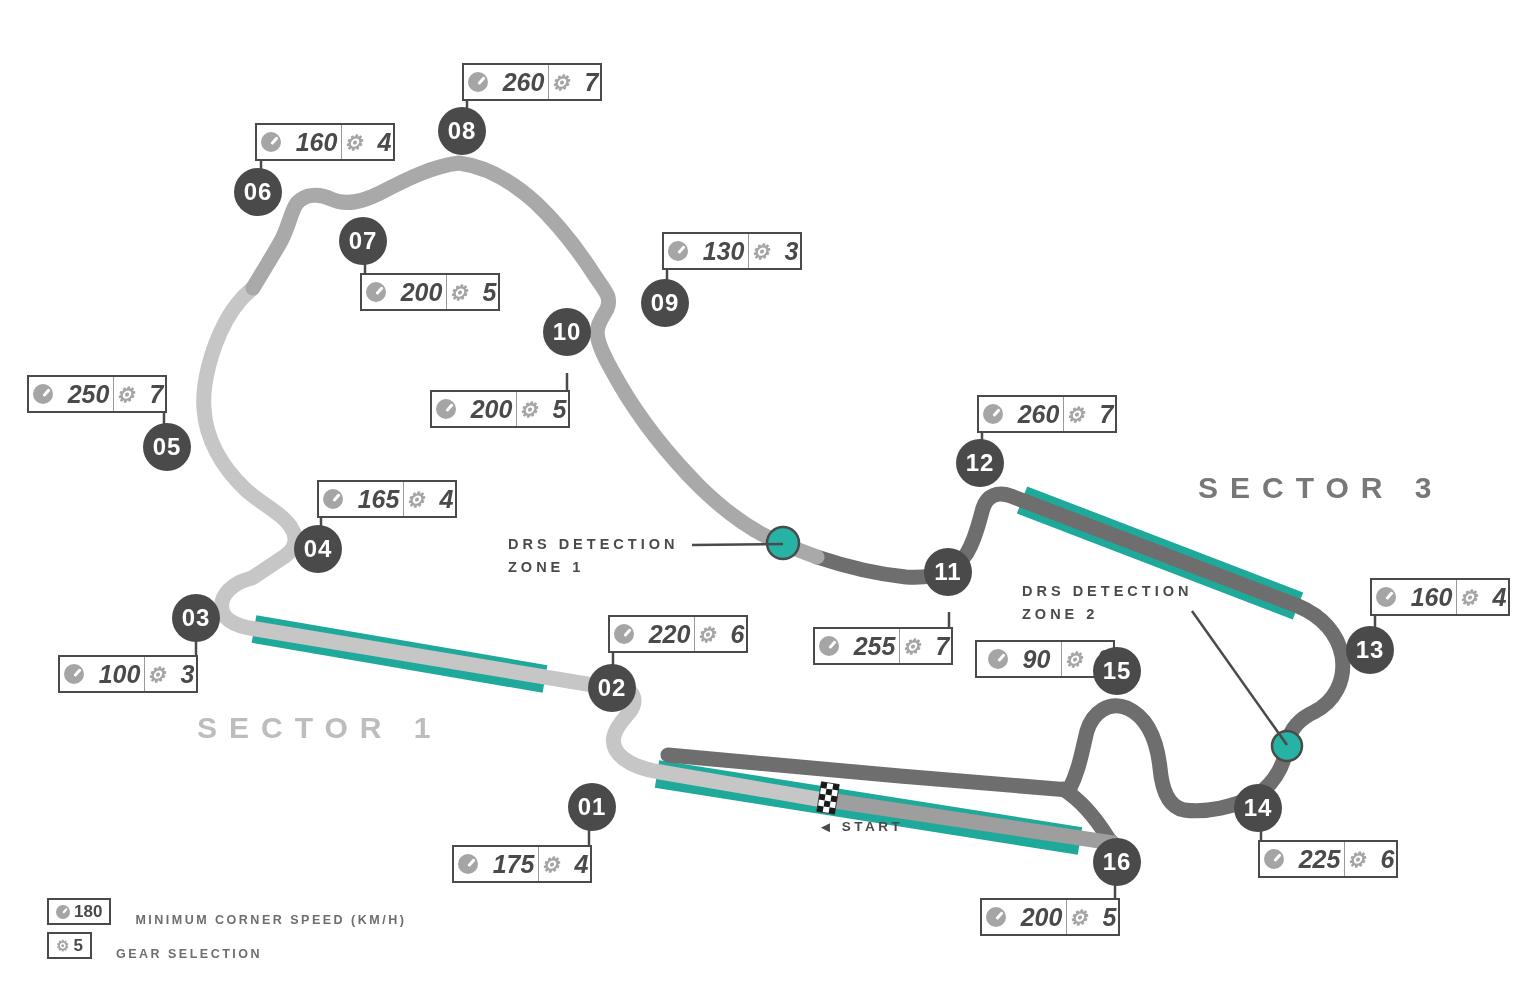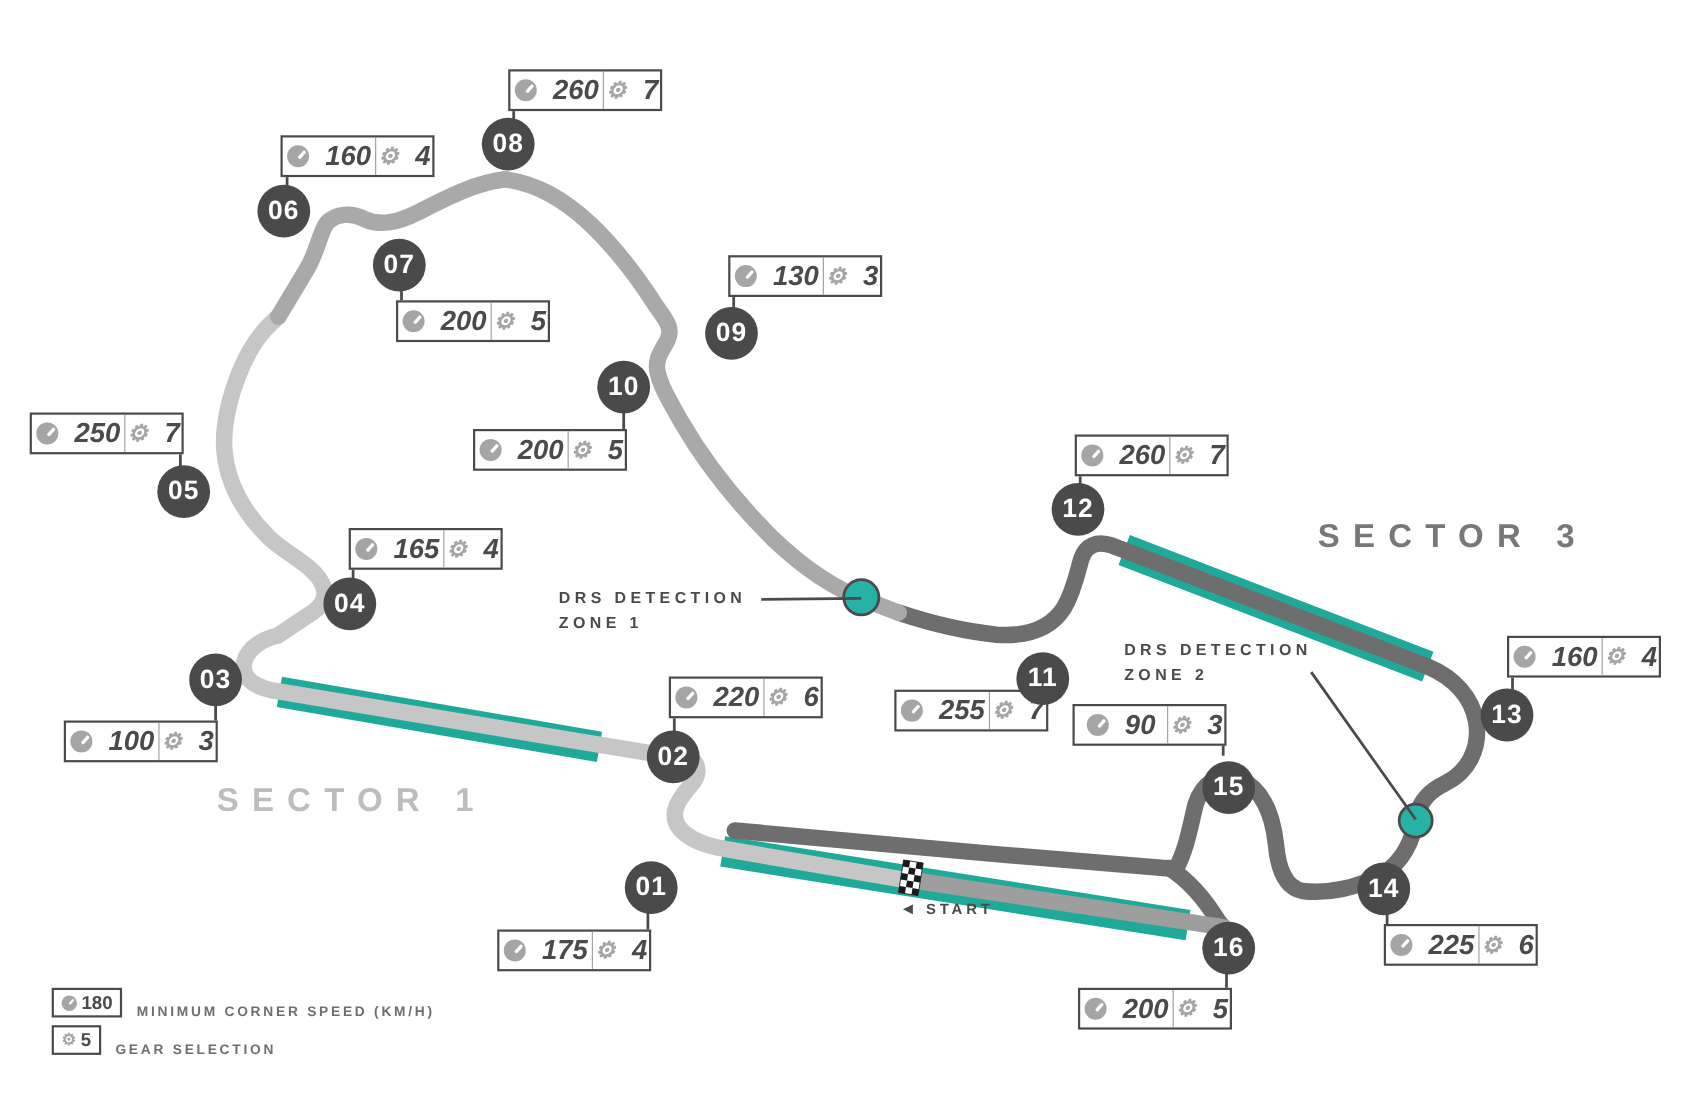--- a/index.html
+++ b/index.html
@@ -24,21 +24,21 @@
   .sector-label.s1{color:#bdbdbd;}
   .sector-label.s2{color:#a6a6a6;}
   .sector-label.s3{color:#787878;}
 
   .drs-label{position:absolute;font-size:14.5px;font-weight:bold;color:#4a4a4a;letter-spacing:4px;
              line-height:23px;white-space:nowrap;z-index:2;}
   .start-label{position:absolute;display:flex;align-items:center;gap:9px;font-size:13.5px;font-weight:bold;
              color:#4a4a4a;letter-spacing:3.5px;z-index:2;}
   .start-label .arr{font-size:15px;letter-spacing:0;}
 
-  .legend-row{position:absolute;display:flex;align-items:center;gap:13px;z-index:2;}
+  .legend-row{position:absolute;display:flex;align-items:center;gap:24px;z-index:2;}
   .legend-box{border:2px solid #4a4a4a;height:27px;box-sizing:border-box;display:flex;align-items:center;
              justify-content:center;gap:4px;padding:0 7px;background:#fff;}
   .legend-box .speedo-icon{width:14px;height:14px;}
   .legend-box .speedo-icon::after{left:6px;top:2px;width:2px;height:6px;}
   .legend-box .gear-glyph{font-size:15px;}
   .legend-val{font-size:17px;font-weight:bold;color:#4a4a4a;}
   .legend-text{font-size:12.5px;font-weight:bold;letter-spacing:2.5px;color:#6e6e6e;margin-top:17px;}
 </style>
 </head>
 <body>
@@ -119,26 +119,26 @@
 
   <div class="badge" style="left:568px;top:783px">01</div>
   <div class="badge" style="left:588px;top:664px">02</div>
   <div class="badge" style="left:172px;top:594px">03</div>
   <div class="badge" style="left:294px;top:525px">04</div>
   <div class="badge" style="left:143px;top:423px">05</div>
   <div class="badge" style="left:234px;top:168px">06</div>
   <div class="badge" style="left:339px;top:217px">07</div>
   <div class="badge" style="left:438px;top:107px">08</div>
   <div class="badge" style="left:641px;top:279px">09</div>
-  <div class="badge" style="left:543px;top:328px">10</div>
-  <div class="badge" style="left:924px;top:593px">11</div>
+  <div class="badge" style="left:543px;top:308px">10</div>
+  <div class="badge" style="left:924px;top:548px">11</div>
   <div class="badge" style="left:956px;top:439px">12</div>
   <div class="badge" style="left:1346px;top:626px">13</div>
   <div class="badge" style="left:1234px;top:784px">14</div>
-  <div class="badge" style="left:1093px;top:692px">15</div>
+  <div class="badge" style="left:1093px;top:647px">15</div>
   <div class="badge" style="left:1093px;top:838px">16</div>
 
   <div class="sbox" style="left:452px;top:845px">
     <span class="cell speed">
         <span class="speedo-icon"></span>
         <span class="val">175</span>
       </span>
     <span class="cell gear">
         <span class="gear-glyph">⚙</span>
         <span class="val">4</span>

